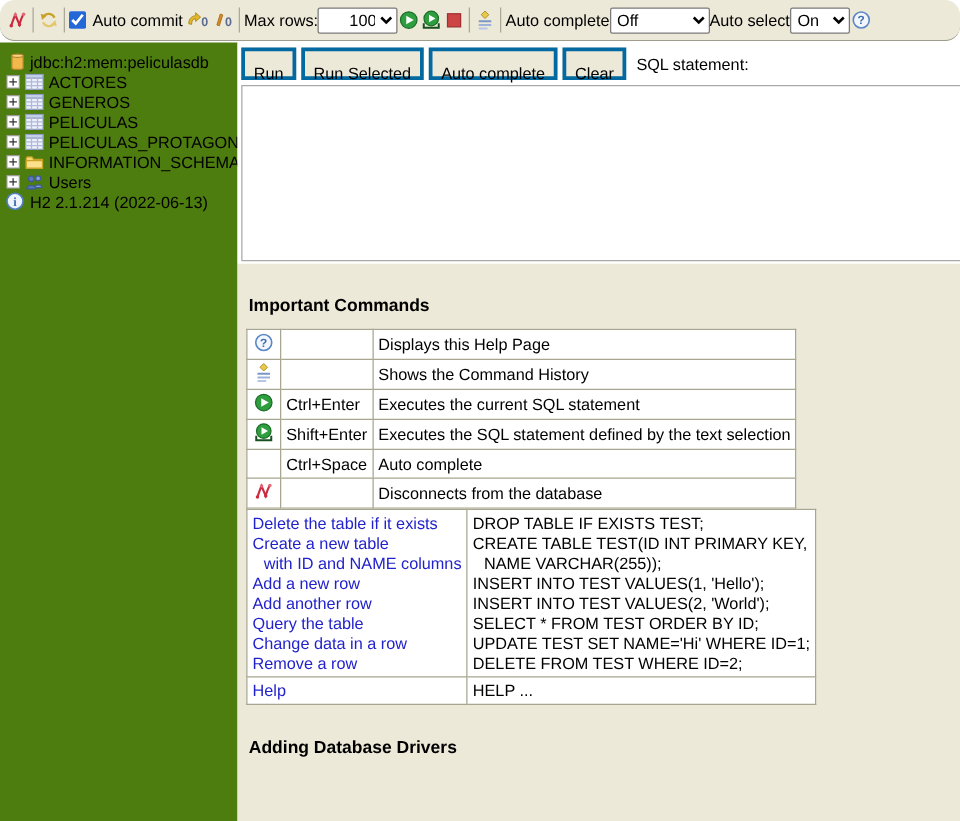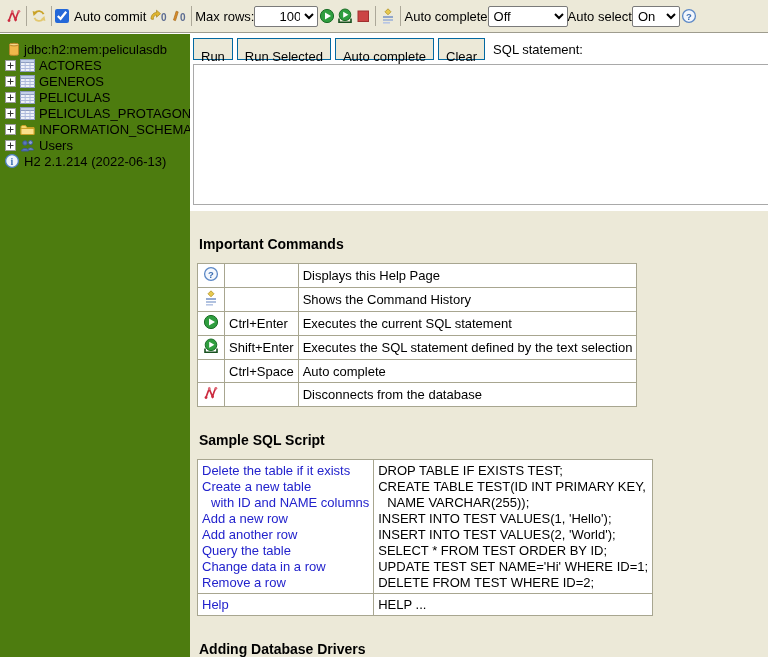--- a/index.html
+++ b/index.html
@@ -5,21 +5,21 @@
   * { box-sizing: border-box; }
   html,body { margin:0; padding:0; }
   body {
     width:768px; height:657px; overflow:hidden; position:relative;
     font-family:"Liberation Sans", sans-serif; font-size:13px; color:#000; background:#fff;
   }
   
   .toolbar {
     position:absolute; top:0; left:0; width:768px; height:33px;
     background:#ece9d8; border-bottom:1px solid #9e9c8e;
-    display:flex; align-items:center; padding:0 5px; white-space:nowrap;
+    display:flex; align-items:center; padding:0 5px; white-space:nowrap;border-radius:12px;
   }
   .tb-sep { width:1px; height:20px; background:#aca899; margin:0 3px; flex:0 0 auto; }
   .tb-icon { display:inline-flex; align-items:center; justify-content:center; width:18px; height:18px; cursor:pointer; flex:0 0 auto; }
   .toolbar label { margin:0 2px; }
   select {
     font-family:"Liberation Sans", sans-serif; font-size:13px;
     background:#fff; border:1px solid #7a7a7a; border-radius:2px; height:21px; padding:0 1px;
   }
   #max-rows-select { width:64px;padding-left:20px; }
   #auto-complete-select { width:80px; }
@@ -39,21 +39,21 @@
   .ticon { display:inline-flex; align-items:center; flex:0 0 auto; }
 
   
   .query {
     position:absolute; top:34px; left:190px; width:578px; height:177px;
     background:#fff; overflow:hidden;
   }
   .btn-row { display:flex; align-items:center; gap:4px; padding:4px 0 0 3px; }
   .h2btn {
     font-family:"Liberation Sans", sans-serif; font-size:13px;
-    background:#ece9d8; border:1px solid #0369a1; padding:10px 7px; height:22px; cursor:pointer;
+    background:#ece9d8; border:3px solid #0369a1; padding:10px 7px; height:22px; cursor:pointer;
   }
   .sql-label { margin-left:4px; }
   .sql-area {
     display:block; margin:4px 0 0 3px; width:577px; height:141px;
     border:1px solid #a9a9a9; background:#fff; resize:none; outline:none;
     font-family:"Liberation Sans", sans-serif; font-size:13px; padding:2px;
   }
 
   
   .help {
@@ -374,21 +374,20 @@
                 <circle cx="9.6" cy="11.7" r="1.4" fill="#cc2b3f"></circle>
                 <circle cx="12.9" cy="3.3" r="1.4" fill="#e06a78"></circle>
               </svg>
             </span></td>
           <td class="c-key"></td>
           <td class="c-desc">Disconnects from the database</td>
         </tr>
       </tbody>
     </table>
 
-  <h3>Sample SQL Script</h3>
   <table class="script" id="script-table">
       <tbody>
         <tr>
           <td class="s-links">
             <div class="s-line"><span class="slink">Delete the table if it exists</span></div>
             <div class="s-line"><span class="slink">Create a new table</span></div>
             <div class="s-line ind"><span class="slink">with ID and NAME columns</span></div>
             <div class="s-line"><span class="slink">Add a new row</span></div>
             <div class="s-line"><span class="slink">Add another row</span></div>
             <div class="s-line"><span class="slink">Query the table</span></div>

